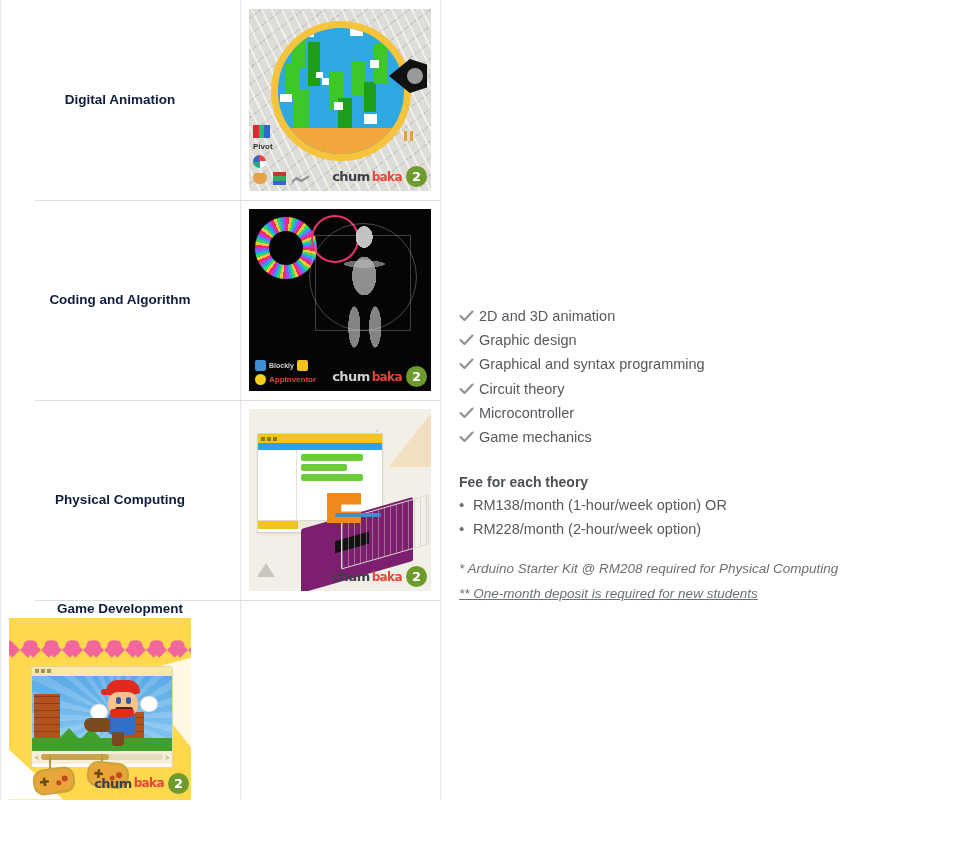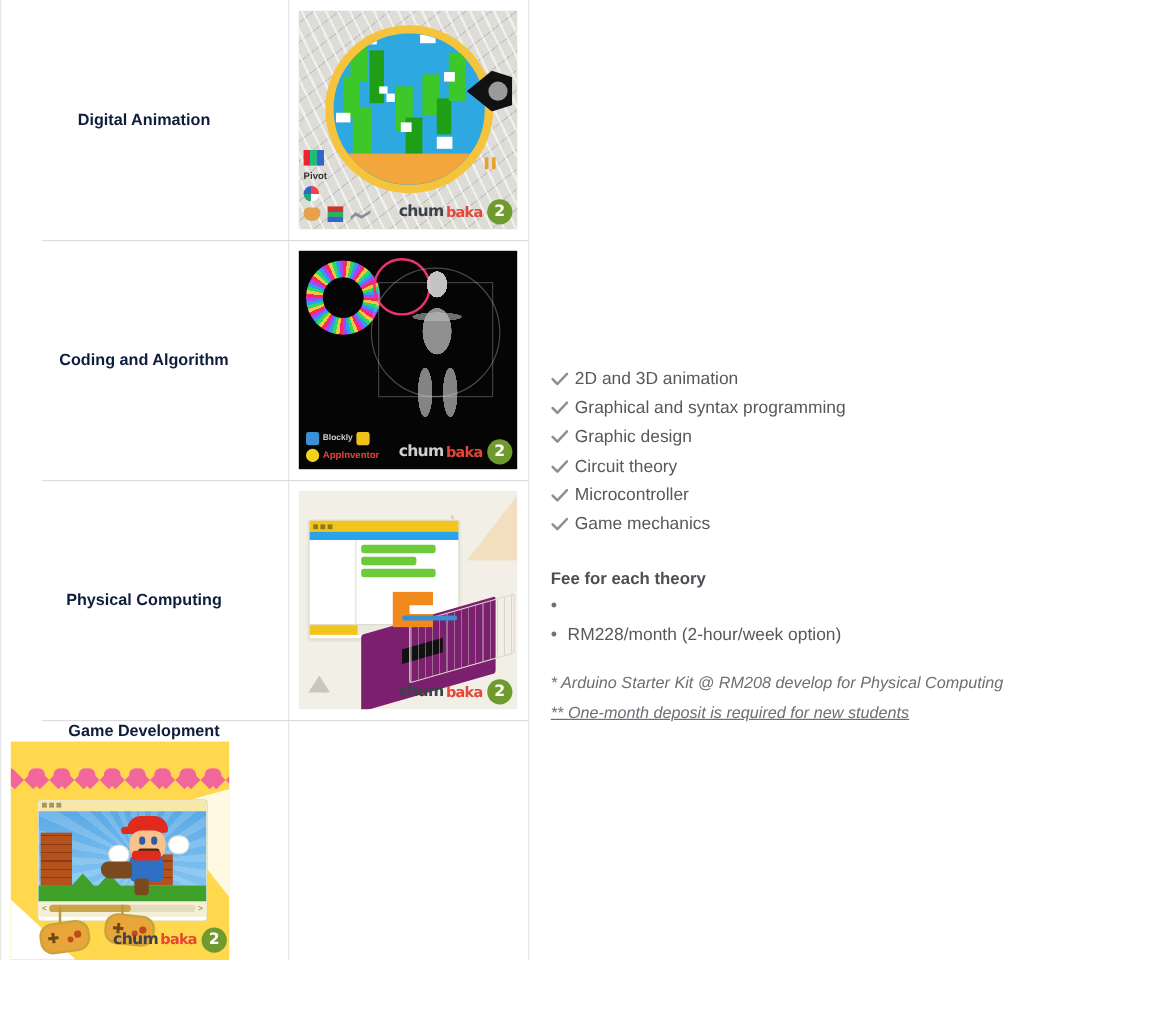--- a/index.html
+++ b/index.html
@@ -502,29 +502,29 @@
               </svg>
           </span>
           <span class="txt">2D and 3D animation</span>
         </div>
         <div class="ci">
           <span class="chk">
             <svg width="15" height="12" viewBox="0 0 15 12">
                 <path d="M1.5 6 L5.5 10 L13.5 1.5" stroke="#8a9095" stroke-width="2.1" fill="none" stroke-linecap="round" stroke-linejoin="round"></path>
               </svg>
           </span>
-          <span class="txt">Graphical and syntax programming</span>
+          <span class="txt">Graphic design</span>
         </div>
         <div class="ci">
           <span class="chk">
             <svg width="15" height="12" viewBox="0 0 15 12">
                 <path d="M1.5 6 L5.5 10 L13.5 1.5" stroke="#8a9095" stroke-width="2.1" fill="none" stroke-linecap="round" stroke-linejoin="round"></path>
               </svg>
           </span>
-          <span class="txt">Graphic design</span>
+          <span class="txt">Graphical and syntax programming</span>
         </div>
         <div class="ci">
           <span class="chk">
             <svg width="15" height="12" viewBox="0 0 15 12">
                 <path d="M1.5 6 L5.5 10 L13.5 1.5" stroke="#8a9095" stroke-width="2.1" fill="none" stroke-linecap="round" stroke-linejoin="round"></path>
               </svg>
           </span>
           <span class="txt">Circuit theory</span>
         </div>
         <div class="ci">
@@ -542,25 +542,26 @@
               </svg>
           </span>
           <span class="txt">Game mechanics</span>
         </div>
       </div>
 
       <div class="fees">
         <div class="fee-title">Fee for each theory</div>
         <div class="fee-li">
           <span class="bul">•</span>
+          <span class="txt">RM138/month (1-hour/week option) OR</span>
         </div>
         <div class="fee-li">
           <span class="bul">•</span>
           <span class="txt">RM228/month (2-hour/week option)</span>
         </div>
-        <div class="note n1">* Arduino Starter Kit @ RM208 develop for Physical Computing</div>
+        <div class="note n1">* Arduino Starter Kit @ RM208 required for Physical Computing</div>
         <div class="note n2">** One-month deposit is required for new students</div>
       </div>
 
     </div>
 
   </div>
 </div>
 
 </body></html>

